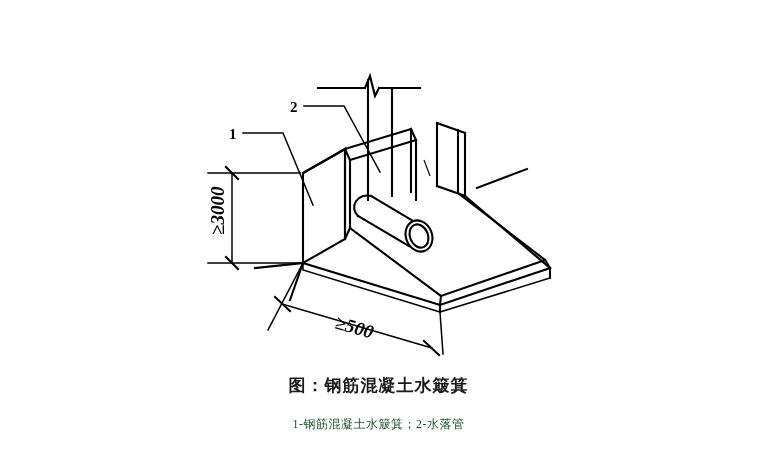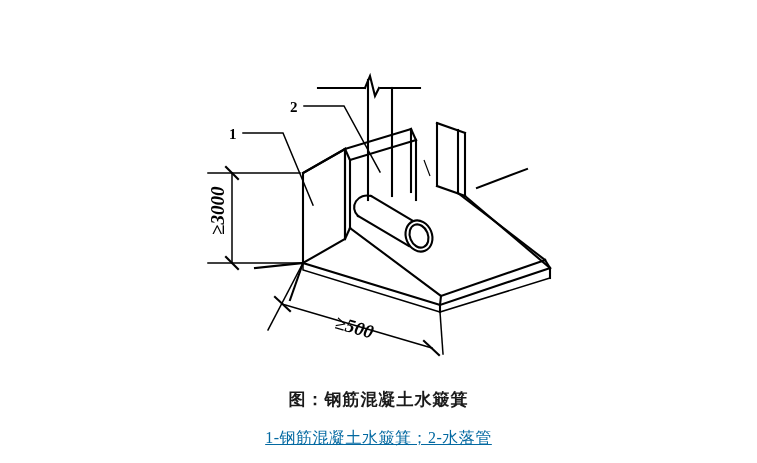--- a/index.html
+++ b/index.html
@@ -56,41 +56,40 @@
   }
   .leadertext {
     font-family: "Liberation Serif", serif;
     font-weight: bold;
     font-size: 15px;
     fill: #000000;
   }
   .caption-block {
     position: absolute;
     left: 0;
-    top: 388px;
+    top: 374px;
     width: 757px;
     text-align: center;
   }
   .caption-title {
     font-family: "Liberation Serif", serif;
     font-weight: bold;
     font-size: 17px;
     color: #1a1a1a;
     letter-spacing: 1px;
     line-height: 24px;
     margin: 0;
   }
   .caption-legend {
     font-family: "Liberation Serif", serif;
-    font-size: 16px;
-    color: #0369a1;
+    font-size: 12px;
+    color: #14532d;
     letter-spacing: 0.5px;
     line-height: 24px;
     margin: 14px 0 0 0;
-    text-decoration: underline;
   }
 </style>
 </head>
 <body>
 
 <div id="page">
 
   <svg id="figure-svg" viewBox="0 0 757 463">
 
     <g>

